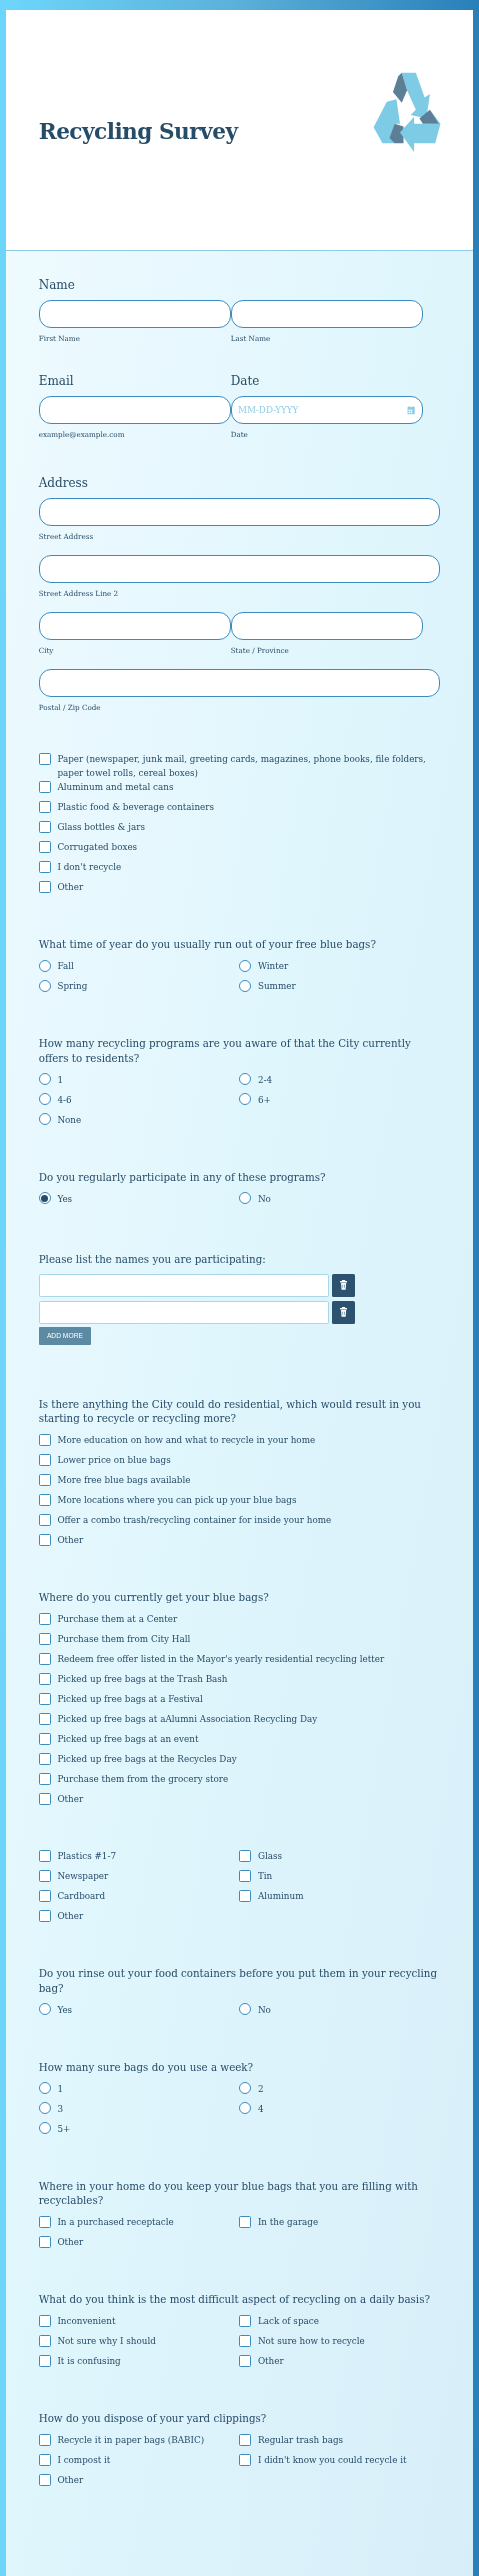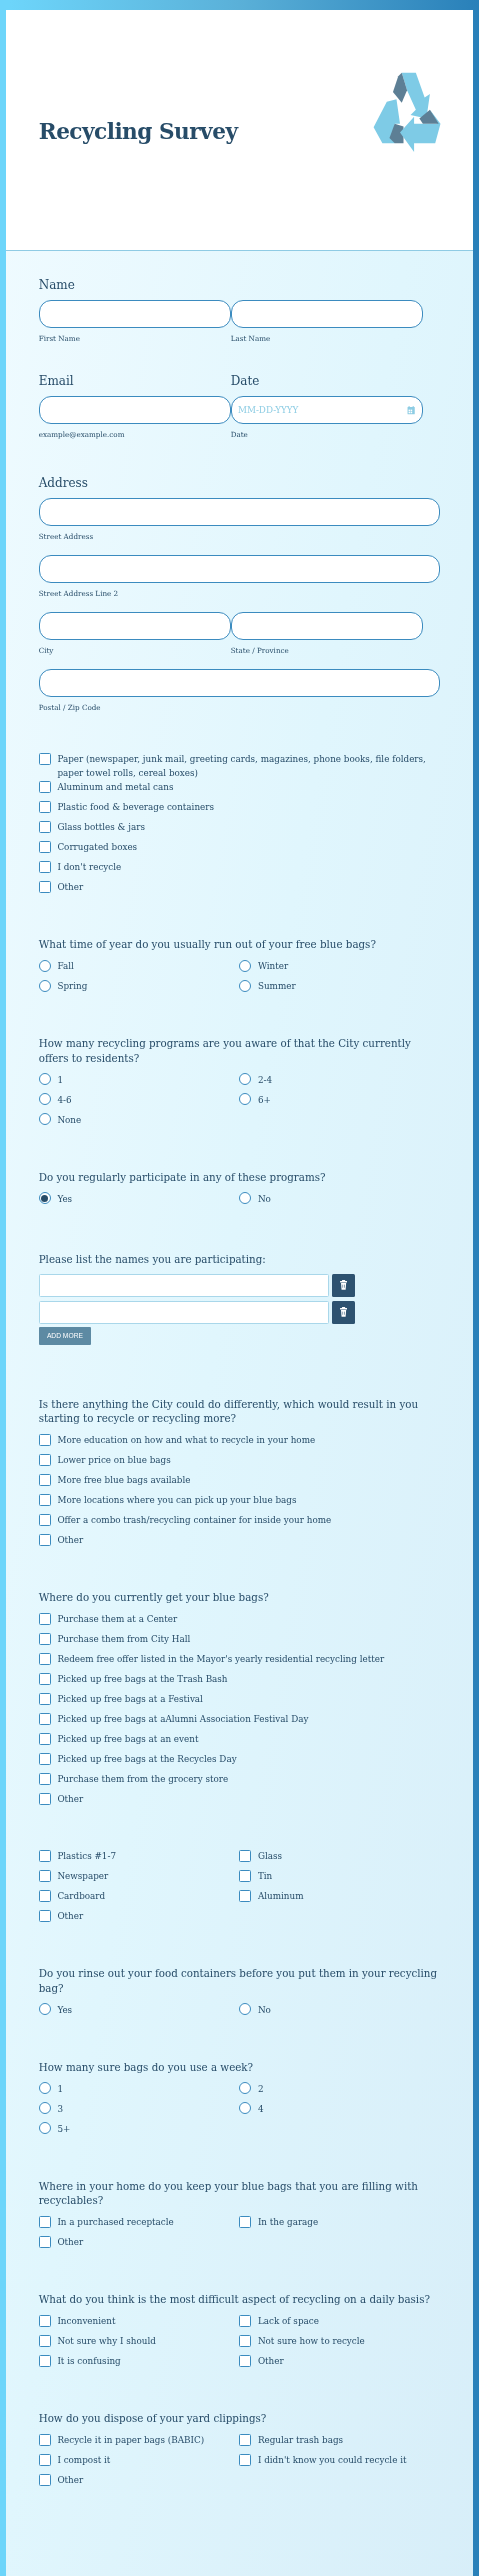--- a/index.html
+++ b/index.html
@@ -349,21 +349,21 @@
             <rect x="5" y="9" width="1" height="6" fill="#2d5270"></rect>
             <rect x="8" y="9" width="1" height="6" fill="#2d5270"></rect>
           </svg>
         </div>
       </div>
       <button class="add-more">ADD MORE</button>
     </div>
 
     <div id="q2">
         <div class="field" style="padding-top: 52px;">
-          <div class="q-label">Is there anything the City could do differently, which would result in you starting to recycle or recycling more?</div>
+          <div class="q-label">Is there anything the City could do residential, which would result in you starting to recycle or recycling more?</div>
           <div class="options one">
             <div class="opt">
               <span class="box"></span>
               <span>More education on how and what to recycle in your home</span>
             </div>
             <div class="opt">
               <span class="box"></span>
               <span>Lower price on blue bags</span>
             </div>
             <div class="opt">
@@ -402,21 +402,21 @@
             <div class="opt">
               <span class="box"></span>
               <span>Picked up free bags at the Trash Bash</span>
             </div>
             <div class="opt">
               <span class="box"></span>
               <span>Picked up free bags at a Festival</span>
             </div>
             <div class="opt">
               <span class="box"></span>
-              <span>Picked up free bags at aAlumni Association Festival Day</span>
+              <span>Picked up free bags at aAlumni Association Recycling Day</span>
             </div>
             <div class="opt">
               <span class="box"></span>
               <span>Picked up free bags at an event</span>
             </div>
             <div class="opt">
               <span class="box"></span>
               <span>Picked up free bags at the Recycles Day</span>
             </div>
             <div class="opt">

